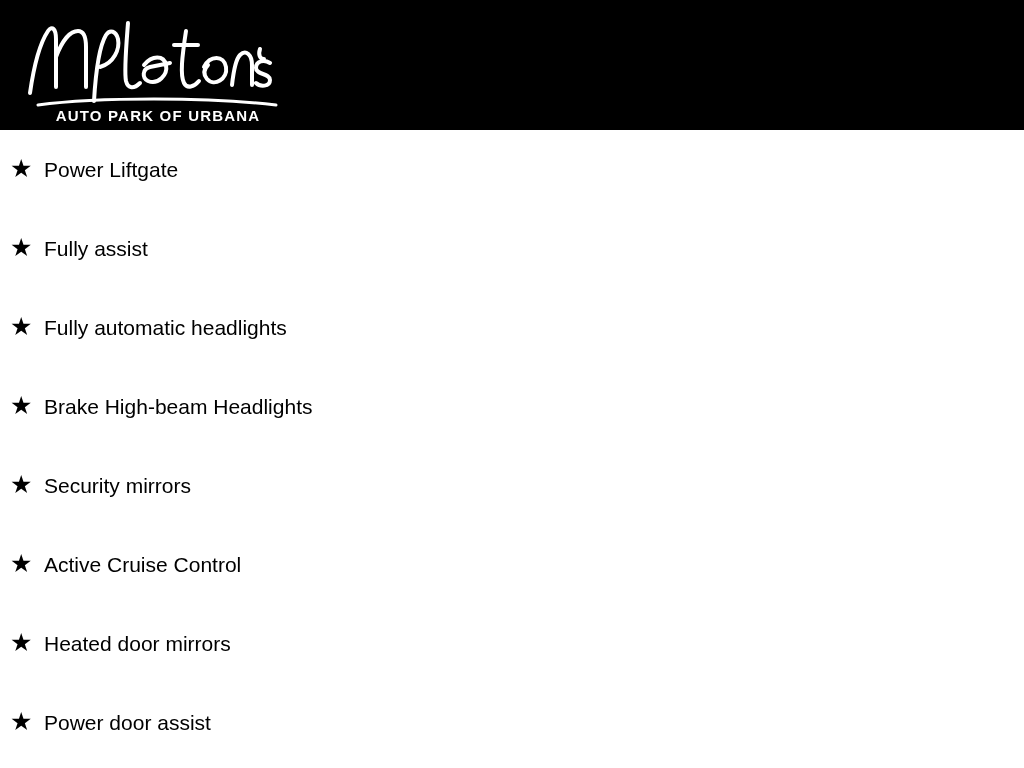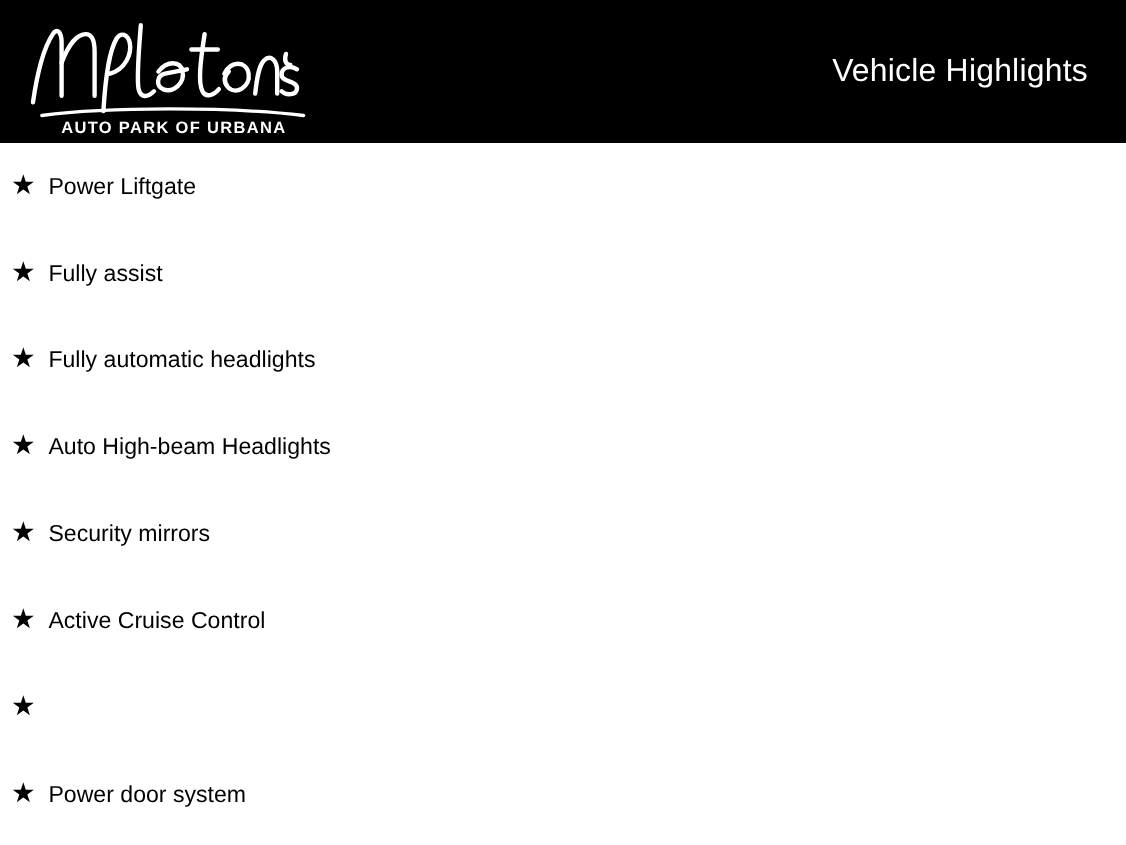--- a/index.html
+++ b/index.html
@@ -97,50 +97,50 @@
           <path d="M252 44 C250 50, 252 54, 256 54"></path>
           <path d="M262 58 C256 54, 248 56, 248 63 C248 70, 262 68, 262 75 C262 82, 252 82, 248 78"></path>
         </g>
         <g fill="none" stroke="#ffffff" stroke-width="3" stroke-linecap="round">
           <path d="M30 100 C90 92, 200 92, 268 100"></path>
         </g>
         <text x="150" y="116" fill="#ffffff" font-family="'Liberation Sans', sans-serif" font-size="15" font-weight="bold" letter-spacing="1.2" text-anchor="middle">AUTO PARK OF URBANA</text>
       </svg>
     </div>
 
-    <div class="header-title">Vehicle Highlights</div>
   </div>
 
   <ul class="features">
     <li class="feature-item">
       <span class="bullet">★</span>
       <span class="feature-label">Power Liftgate</span>
     </li>
     <li class="feature-item">
       <span class="bullet">★</span>
       <span class="feature-label">Fully assist</span>
     </li>
     <li class="feature-item">
       <span class="bullet">★</span>
       <span class="feature-label">Fully automatic headlights</span>
     </li>
     <li class="feature-item">
       <span class="bullet">★</span>
-      <span class="feature-label">Auto High-beam Headlights</span>
+      <span class="feature-label">Brake High-beam Headlights</span>
     </li>
     <li class="feature-item">
       <span class="bullet">★</span>
       <span class="feature-label">Security mirrors</span>
     </li>
     <li class="feature-item">
       <span class="bullet">★</span>
       <span class="feature-label">Active Cruise Control</span>
     </li>
     <li class="feature-item">
       <span class="bullet">★</span>
+      <span class="feature-label">Heated door mirrors</span>
     </li>
     <li class="feature-item">
       <span class="bullet">★</span>
-      <span class="feature-label">Power door system</span>
+      <span class="feature-label">Power door assist</span>
     </li>
   </ul>
 
 </div>
 
 </body></html>

